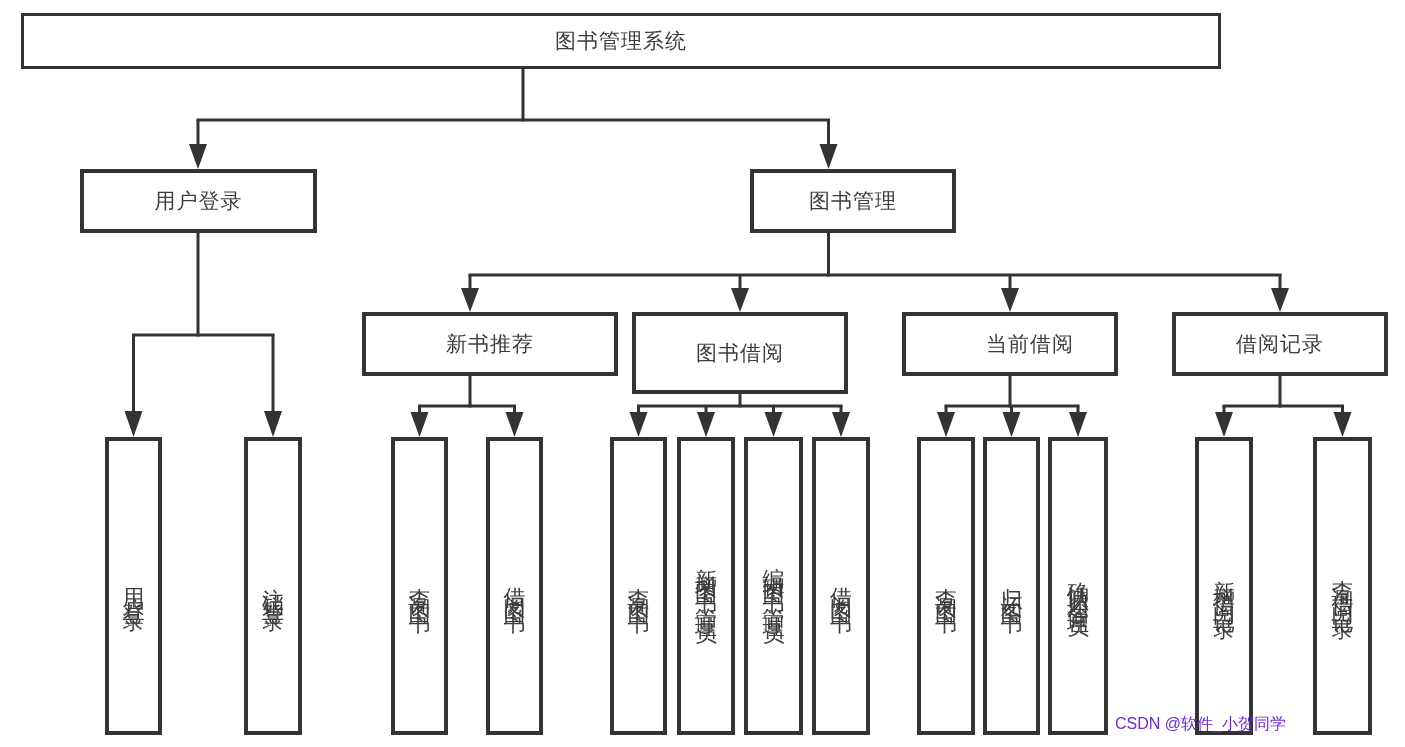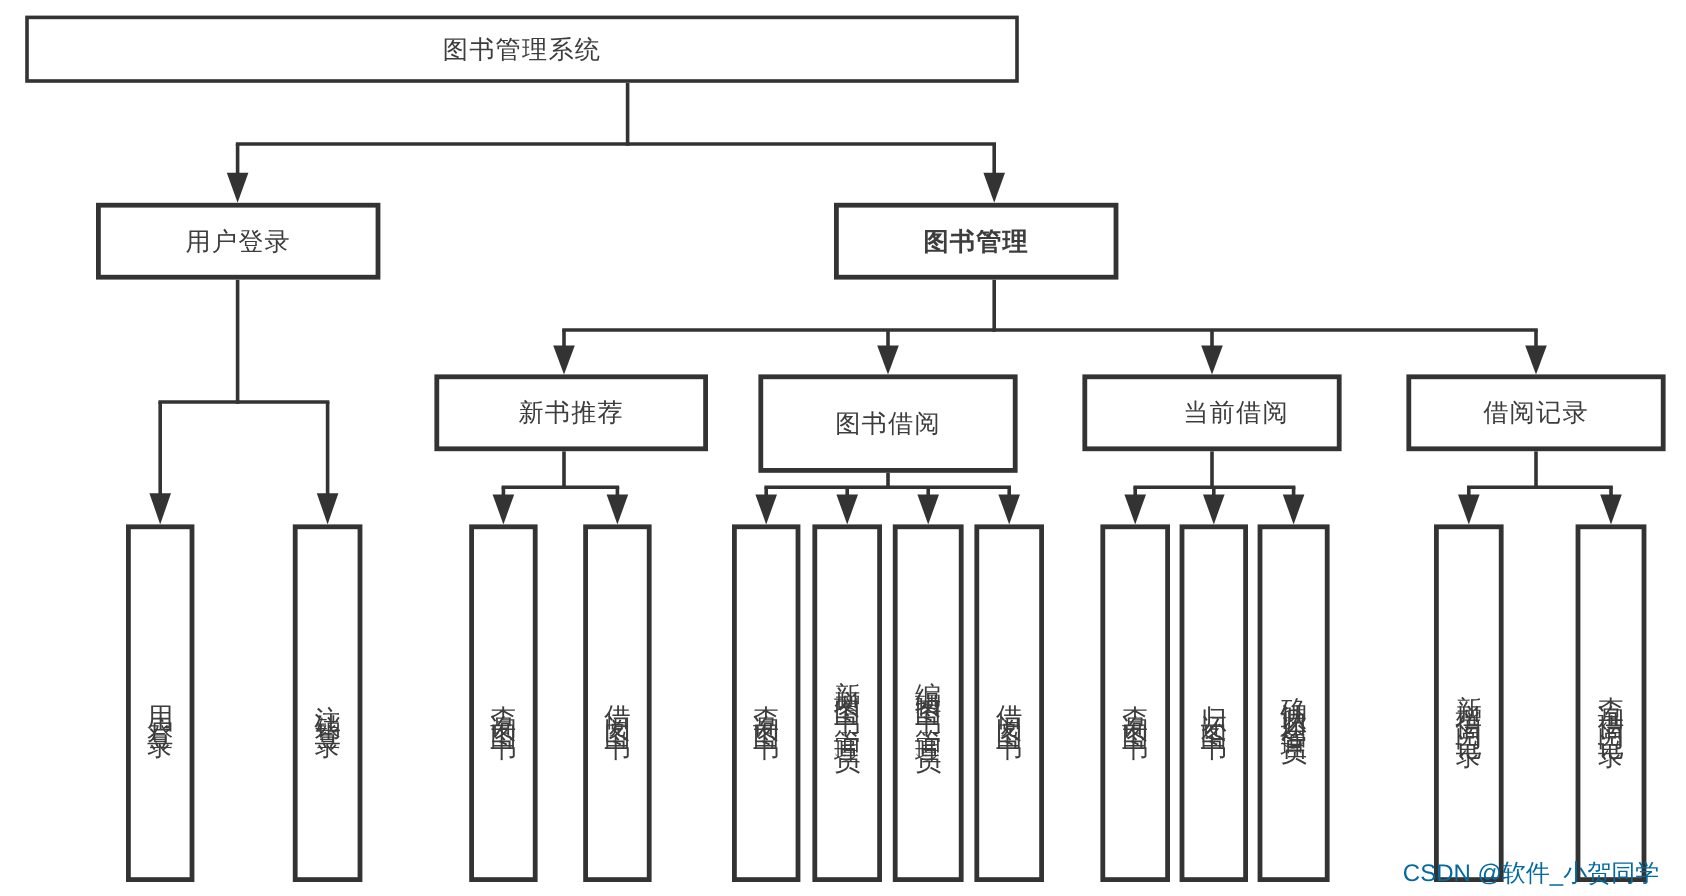--- a/index.html
+++ b/index.html
@@ -44,24 +44,24 @@
   .vlabel {
     writing-mode: vertical-rl;
     text-orientation: mixed;
     font-size: 22px;
     letter-spacing: 8px;
     line-height: 1;
     white-space: nowrap;
   }
   .watermark {
     position: absolute;
-    left: 1169px;
+    left: 1115px;
     top: 714px;
-    font-size: 20px;
-    color: #0369a1;
+    font-size: 16px;
+    color: #6d28d9;
     white-space: nowrap;
     z-index: 3;
   }
   line { stroke: #333333; stroke-width: 3px; }
   polygon { fill: #333333; }
 </style>
 </head>
 <body>
 
 <div id="stage">
@@ -121,32 +121,32 @@
     <polygon points="697,412 715,412 706,437"></polygon>
     <polygon points="764.5,412 782.5,412 773.5,437"></polygon>
     <polygon points="832,412 850,412 841,437"></polygon>
     <polygon points="937,412 955,412 946,437"></polygon>
     <polygon points="1002.5,412 1020.5,412 1011.5,437"></polygon>
     <polygon points="1069,412 1087,412 1078,437"></polygon>
     <polygon points="1215,412 1233,412 1224,437"></polygon>
     <polygon points="1333.5,412 1351.5,412 1342.5,437"></polygon>
   </svg>
 
-  <div class="node root" style="left:21px; top:13px; width:828px; height:56px;">
+  <div class="node root" style="left:21px; top:13px; width:1200px; height:56px;">
     <span class="hlabel">图书管理系统</span>
   </div>
 
   <div class="node" style="left:80px; top:169px; width:237px; height:64px;">
     <span class="hlabel">用户登录</span>
   </div>
-  <div class="node" style="left:695px; top:169px; width:237px; height:64px;font-weight:bold;">
+  <div class="node" style="left:750px; top:169px; width:206px; height:64px;">
     <span class="hlabel">图书管理</span>
   </div>
 
-  <div class="node" style="left:362px; top:312px; width:228px; height:64px;">
+  <div class="node" style="left:362px; top:312px; width:256px; height:64px;">
     <span class="hlabel">新书推荐</span>
   </div>
   <div class="node" style="left:632px; top:312px; width:216px; height:82px;">
     <span class="hlabel">图书借阅</span>
   </div>
   <div class="node" style="left:902px; top:312px; width:216px; height:64px;padding-left:40px;">
     <span class="hlabel">当前借阅</span>
   </div>
   <div class="node" style="left:1172px; top:312px; width:216px; height:64px;">
     <span class="hlabel">借阅记录</span>

